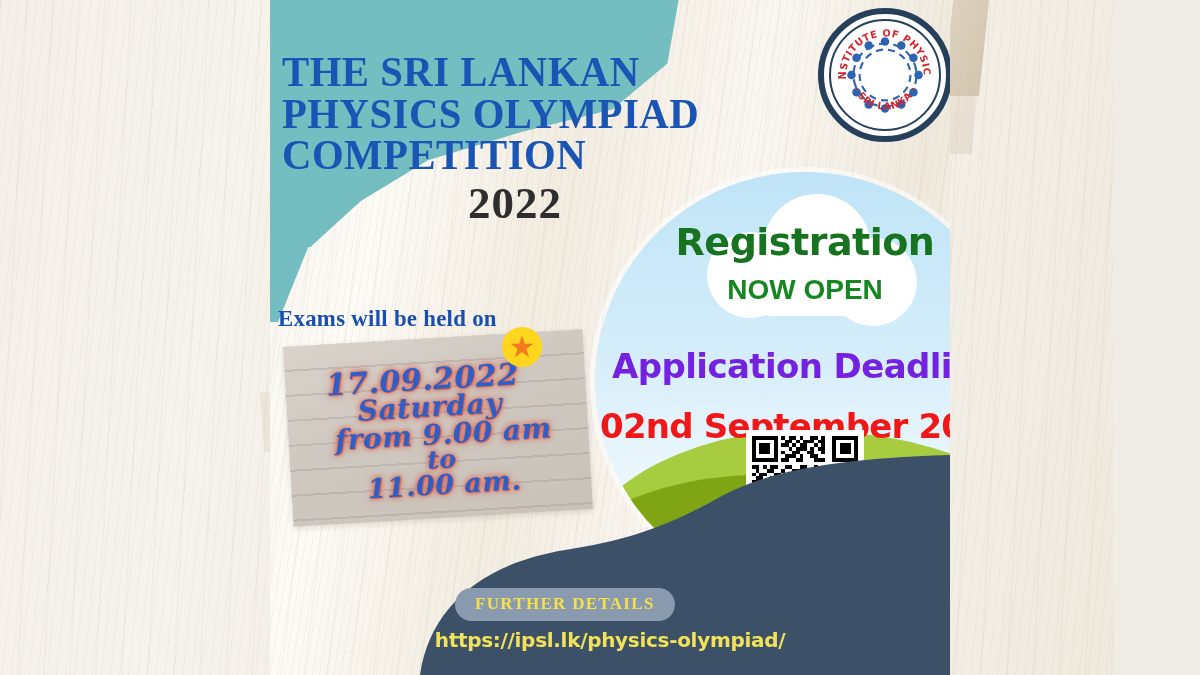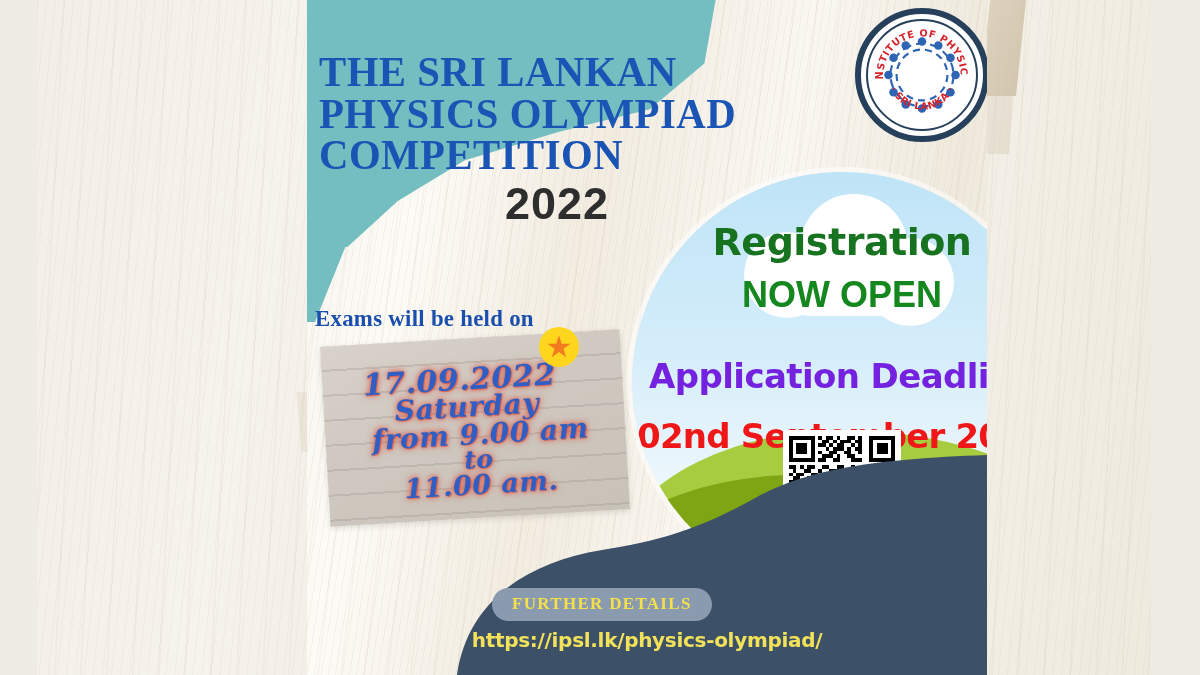--- a/index.html
+++ b/index.html
@@ -9,21 +9,20 @@
     background:#efece5;
   }
 
   
   #canvas{
     position:relative;
     width:1114px; height:675px;
     overflow:hidden;
     background:
       linear-gradient(100deg,#f3efe8 0%,#f6f3ec 22%,#efeae1 48%,#f5f1ea 70%,#efeade 100%);
-    margin-left: 37px;
   }
   .wood-grain{
     position:absolute; inset:0;
     background:
       repeating-linear-gradient(96deg,
         rgba(196,184,165,0.13) 0px,
         rgba(196,184,165,0.13) 1px,
         rgba(255,255,255,0) 1px,
         rgba(255,255,255,0) 9px),
       repeating-linear-gradient(93deg,
@@ -91,21 +90,21 @@
     font-size:42px;
     letter-spacing:0.5px;
     line-height:0.99;
     text-transform:uppercase;
     transform:scaleX(0.97);
     transform-origin:left center;
     white-space:nowrap;
   }
   .title-line.l3{ }
   .title-year{
-    font-family:Liberation Sans, sans-serif;
+    font-family:Liberation Serif, serif;
     font-weight:bold;
     color:#2e2e2e;
     font-size:45px;
     line-height:1;
     margin-top:4px;
     margin-left:186px;
     letter-spacing:1px;
   }
 
   
@@ -235,21 +234,21 @@
     font-weight:bold;
     color:#17731f;
     font-size:38px;
     margin-top:48px;
     letter-spacing:-0.5px;
   }
   .reg-line2{
     font-family:"Liberation Sans", sans-serif;
     font-weight:bold;
     color:#14871f;
-    font-size:36px;
+    font-size:28px;
     margin-top:10px;
     letter-spacing:0px;
   }
   .reg-line3{
     font-family:"DejaVu Sans", sans-serif;
     font-weight:bold;
     color:#7522e0;
     font-size:34px;
     margin-top:40px;
     letter-spacing:-0.6px;

